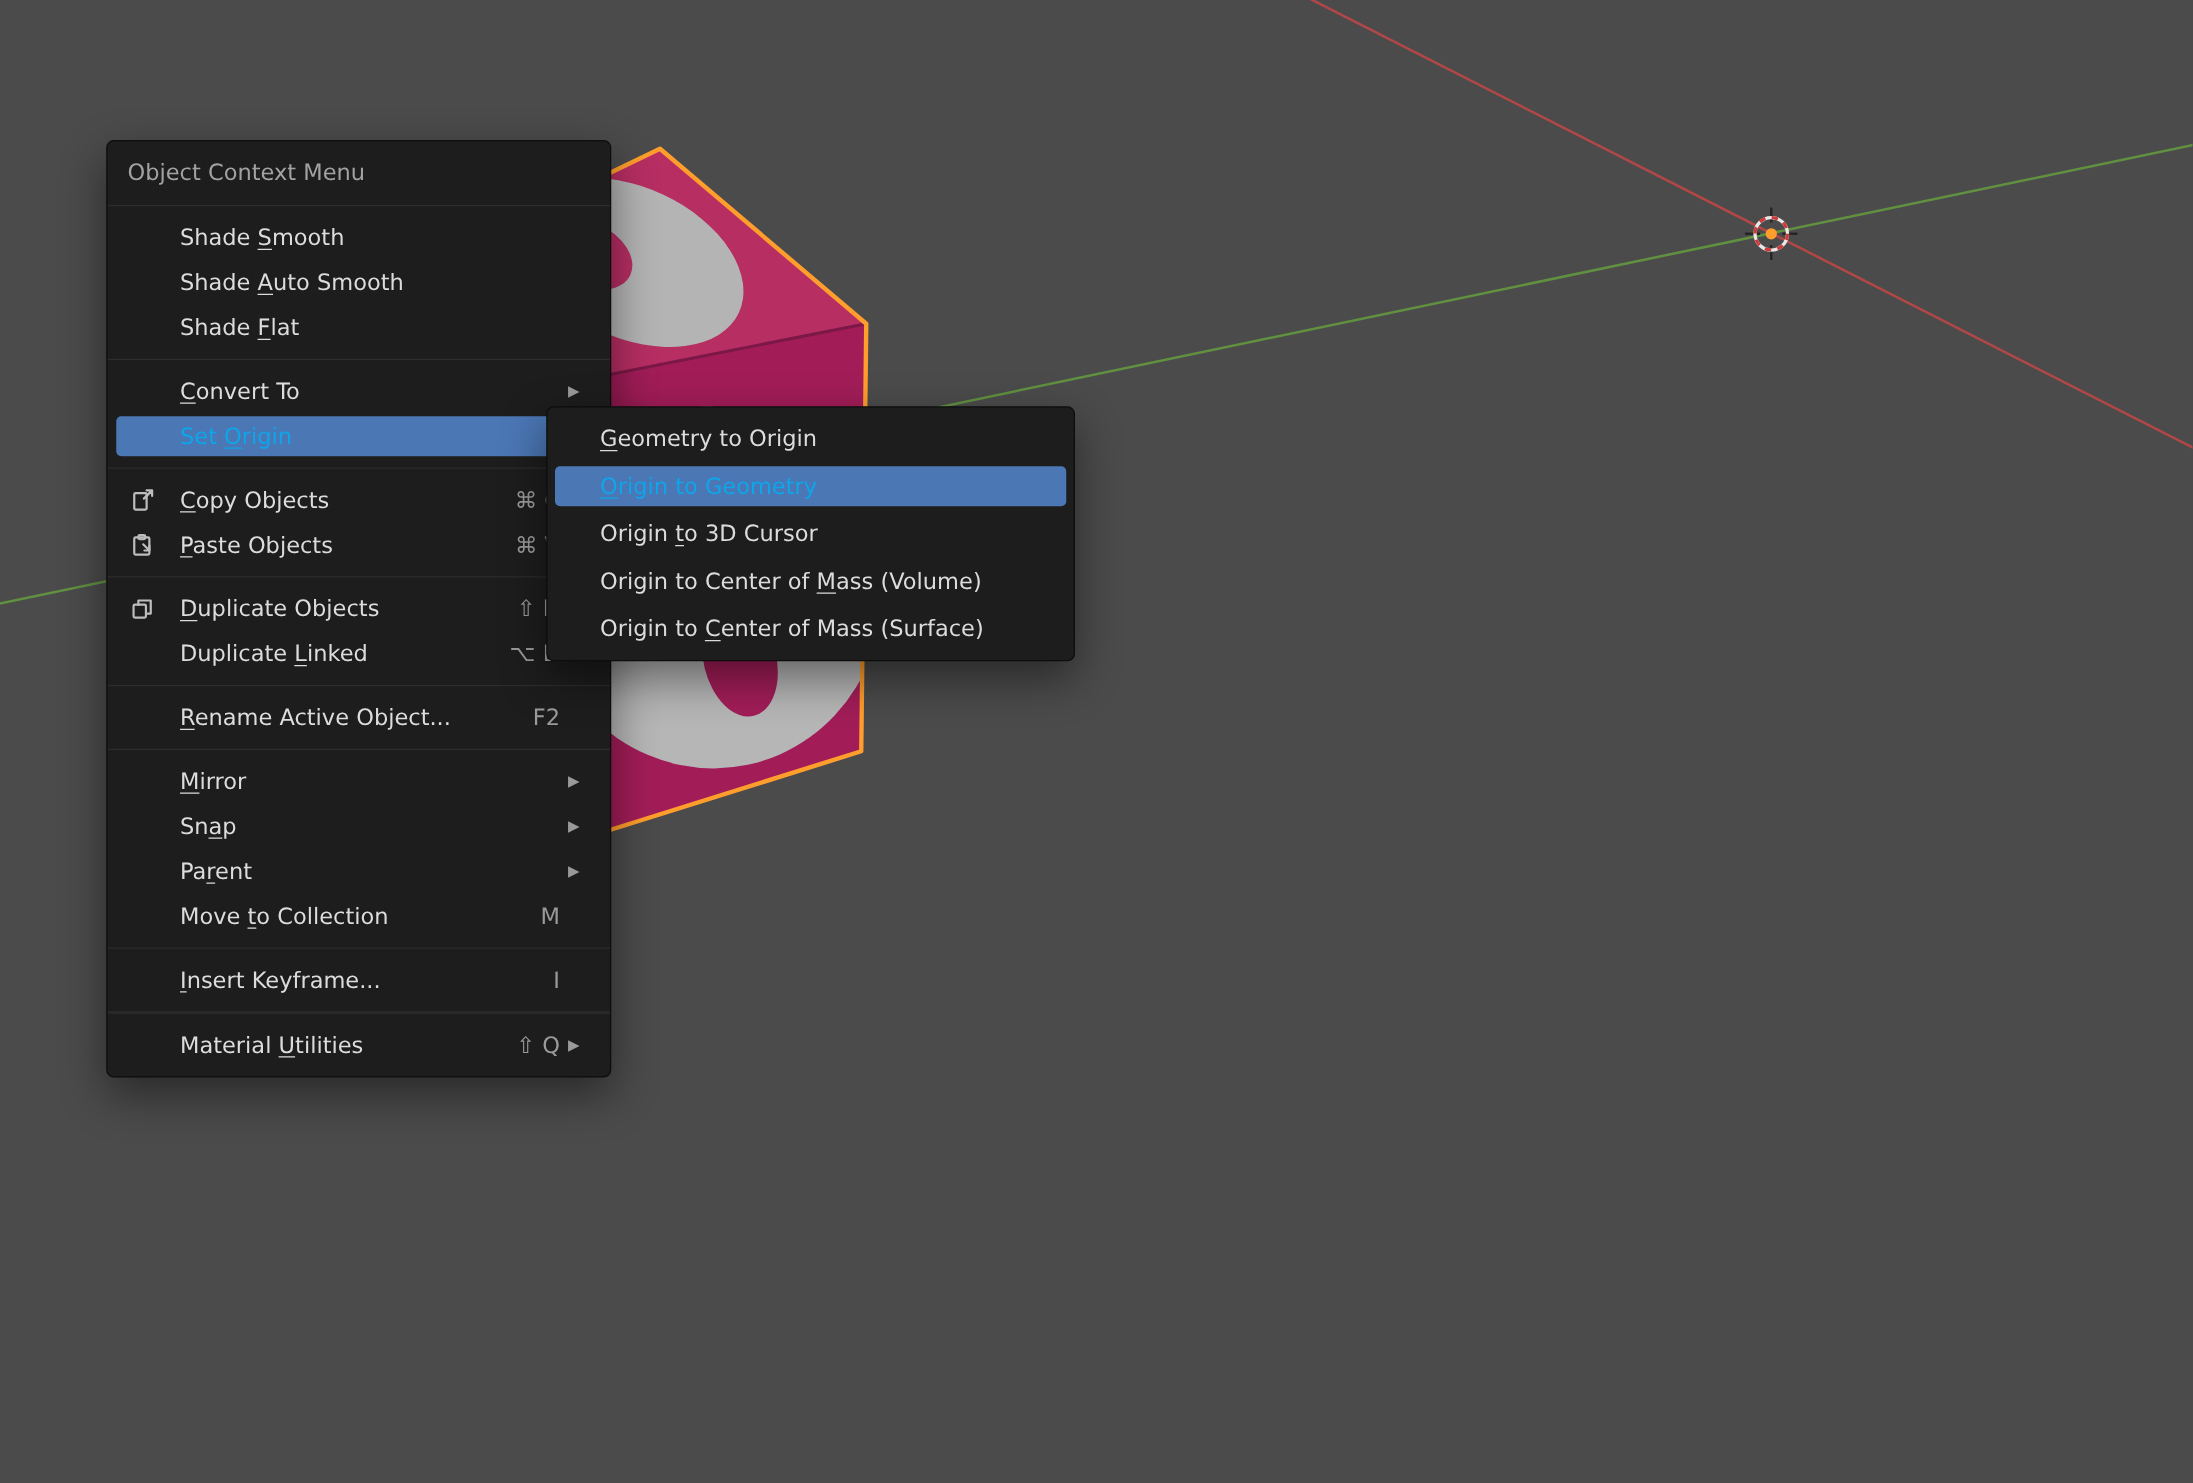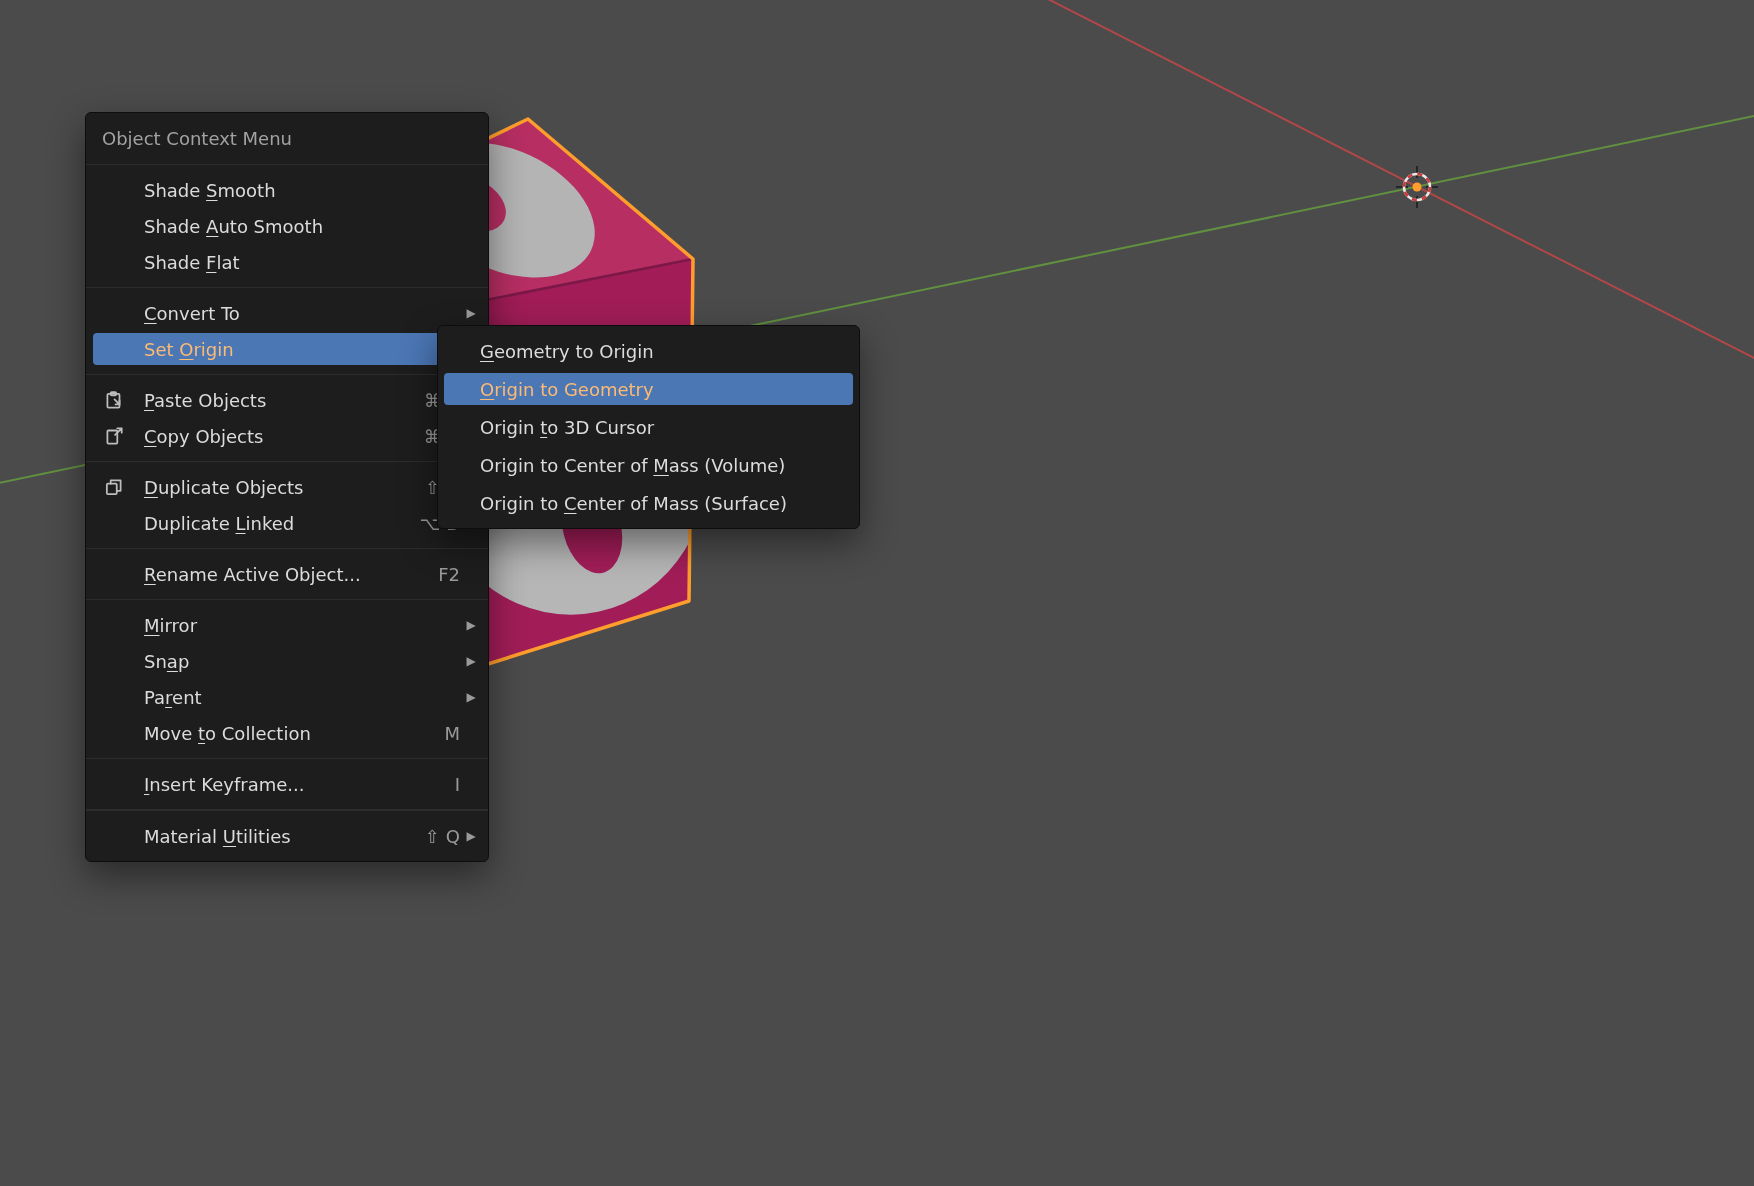--- a/index.html
+++ b/index.html
@@ -18,33 +18,33 @@
     box-shadow:0 14px 36px rgba(0,0,0,.45);
     color:#dcdcdc;font-size:18px;overflow:hidden;
   }
   #main-menu{left:85px;top:112px;width:404px}
   #submenu{left:437px;top:325px;width:423px;padding:6px 0}
 
   .menu-header{height:51px;display:flex;align-items:center;padding-left:16px;color:#a2a2a2}
   .div{height:1px;background:#2d2d2d}
   .sec{padding:7px 0}
 
-  .mi{position:relative;height:36px;display:flex;align-items:center;padding-right:6px;cursor:default}
+  .mi{position:relative;height:36px;display:flex;align-items:center;padding-right:18px;cursor:default}
   .smi{height:38px}
   .mi-label{margin-left:58px;position:relative;z-index:1;white-space:nowrap}
   #submenu .mi-label{margin-left:42px}
   .mi-spacer{flex:1}
   .mi-short{color:#9a9a9a;position:relative;z-index:1;margin-left:12px;white-space:nowrap}
   .mi-arrow{width:22px;text-align:center;color:#9a9a9a;font-size:12px;position:relative;z-index:1}
   .mi-icon{position:absolute;left:17px;top:50%;transform:translateY(-50%);z-index:1;display:flex}
   .mi-icon svg{stroke:#bdbdbd;fill:none;stroke-width:1.6;stroke-linecap:round;stroke-linejoin:round}
 
   .sel::before{content:"";position:absolute;left:7px;right:7px;top:2px;bottom:2px;background:#4b77b5;border-radius:4px}
   #submenu .sel::before{left:6px;right:6px;top:3px;bottom:3px}
-  .sel .mi-label{color:#fdba74}
+  .sel .mi-label{color:#0ea5e9}
   .sel .mi-arrow{color:#eef2f8}
 
   .mn{text-decoration:underline;text-underline-offset:3px;text-decoration-thickness:1.4px}
 </style>
 </head>
 <body>
 
 <svg id="viewport-svg" width="1754" height="1186" viewBox="0 0 1754 1186">
   <defs>
     <clipPath id="topf">
@@ -123,40 +123,40 @@
       <span class="mi-short"></span>
       <span class="mi-arrow">▶</span>
     </div>
   </div>
   <div class="div"></div>
 
   <div class="sec">
     <div class="mi">
       <span class="mi-icon">
         <svg width="22" height="22" viewBox="0 0 20 20">
+          <rect x="4" y="5" width="9" height="12" rx="1"></rect>
+          <path d="M11 9 L17 3 M17 3 h-4 M17 3 v4"></path>
+        </svg>
+      </span>
+      <span class="mi-label"><span class="mn">C</span>opy Objects</span>
+      <span class="mi-spacer"></span>
+      <span class="mi-short">⌘ C</span>
+      <span class="mi-arrow"></span>
+    </div>
+    <div class="mi">
+      <span class="mi-icon">
+        <svg width="22" height="22" viewBox="0 0 20 20">
           <rect x="4" y="4.5" width="11" height="12.5" rx="1"></rect>
           <rect x="7" y="2.8" width="5" height="3" rx="1"></rect>
           <path d="M10.5 9.5 L15 14 M15 14 h-3.6 M15 14 v-3.6"></path>
         </svg>
       </span>
       <span class="mi-label"><span class="mn">P</span>aste Objects</span>
       <span class="mi-spacer"></span>
       <span class="mi-short">⌘ V</span>
-      <span class="mi-arrow"></span>
-    </div>
-    <div class="mi">
-      <span class="mi-icon">
-        <svg width="22" height="22" viewBox="0 0 20 20">
-          <rect x="4" y="5" width="9" height="12" rx="1"></rect>
-          <path d="M11 9 L17 3 M17 3 h-4 M17 3 v4"></path>
-        </svg>
-      </span>
-      <span class="mi-label"><span class="mn">C</span>opy Objects</span>
-      <span class="mi-spacer"></span>
-      <span class="mi-short">⌘ C</span>
       <span class="mi-arrow"></span>
     </div>
   </div>
   <div class="div"></div>
 
   <div class="sec">
     <div class="mi">
       <span class="mi-icon">
         <svg width="22" height="22" viewBox="0 0 20 20">
           <rect x="3.5" y="7" width="9" height="9.5" rx="1"></rect>

